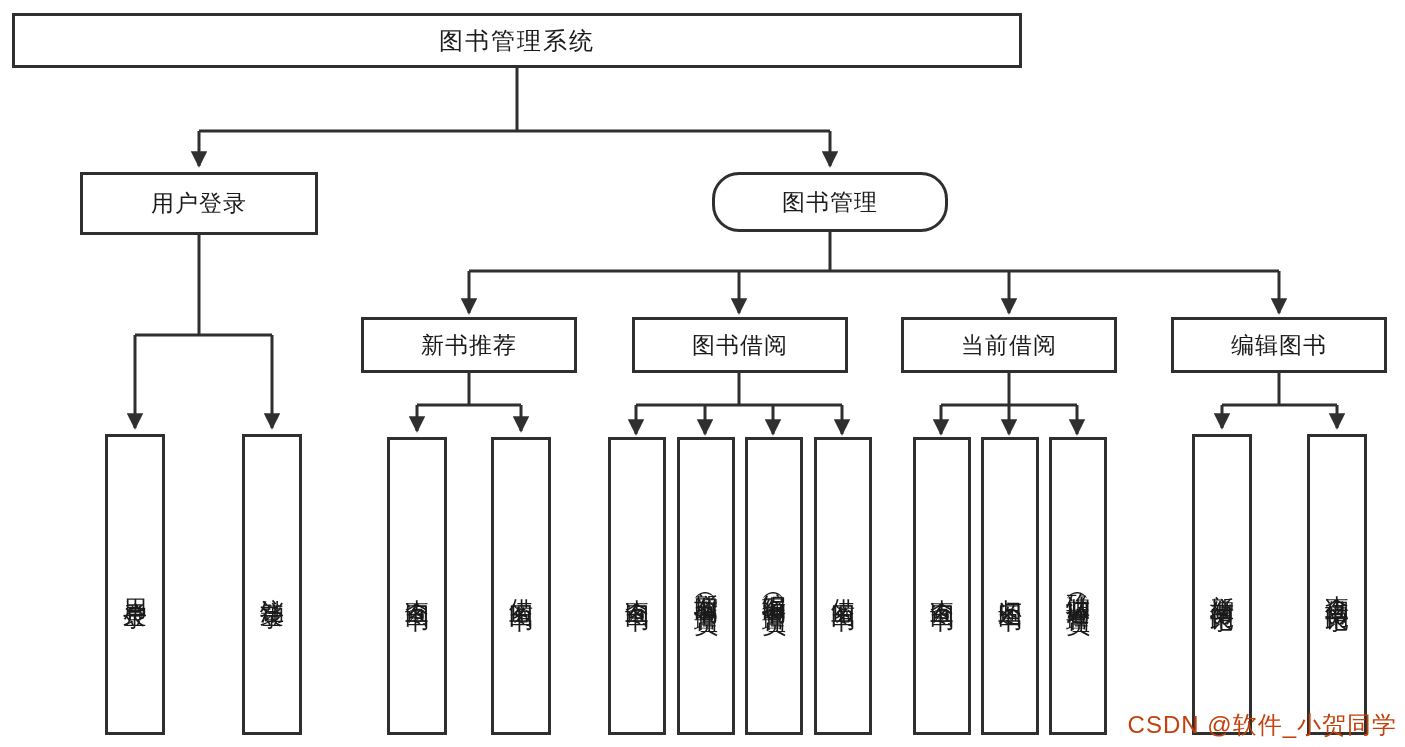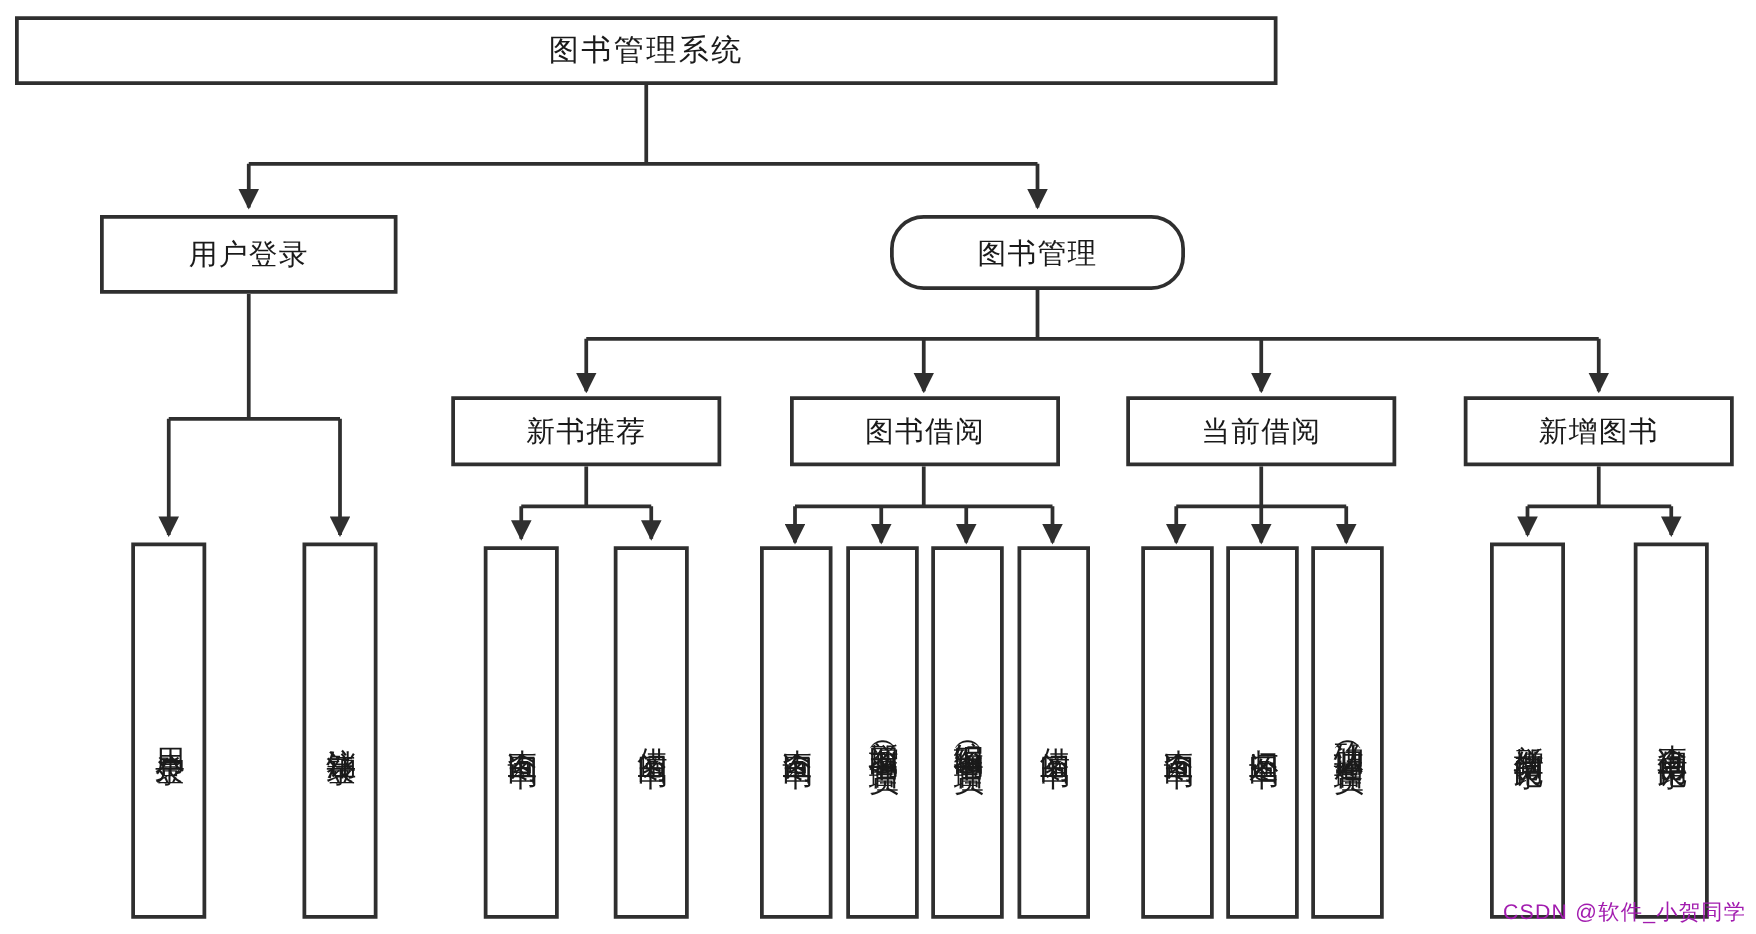--- a/index.html
+++ b/index.html
@@ -44,22 +44,22 @@
     text-orientation:upright;
     letter-spacing:3px;
     white-space:nowrap;
     line-height:1;
   }
 
   
   #watermark{
     position:absolute;
     right:8px;bottom:6px;
-    font-size:17px;
-    color:#a21caf;
+    font-size:24px;
+    color:#c2410c;
     letter-spacing:1px;
     white-space:nowrap;
     font-family:"Liberation Sans","DejaVu Sans",sans-serif;
   }
 </style>
 </head>
 <body>
 
 <div id="canvas">
 
@@ -127,21 +127,21 @@
   <div class="node horiz" style="left:632px;top:317px;width:216px;height:56px;">
     <span>图书借阅</span>
   </div>
   <div class="node horiz" style="left:361px;top:317px;width:216px;height:56px;">
     <span>新书推荐</span>
   </div>
   <div class="node horiz" style="left:901px;top:317px;width:216px;height:56px;text-align:right;">
     <span>当前借阅</span>
   </div>
   <div class="node horiz" style="left:1171px;top:317px;width:216px;height:56px;">
-    <span>新增图书</span>
+    <span>编辑图书</span>
   </div>
 
   <div class="node leaf" style="left:105px;top:434px;width:60px;height:301px;">
     <span class="vtxt">用户登录</span>
   </div>
   <div class="node leaf" style="left:242px;top:434px;width:60px;height:301px;">
     <span class="vtxt">注销登录</span>
   </div>
 
   <div class="node leaf" style="left:387px;top:437px;width:60px;height:298px;">

